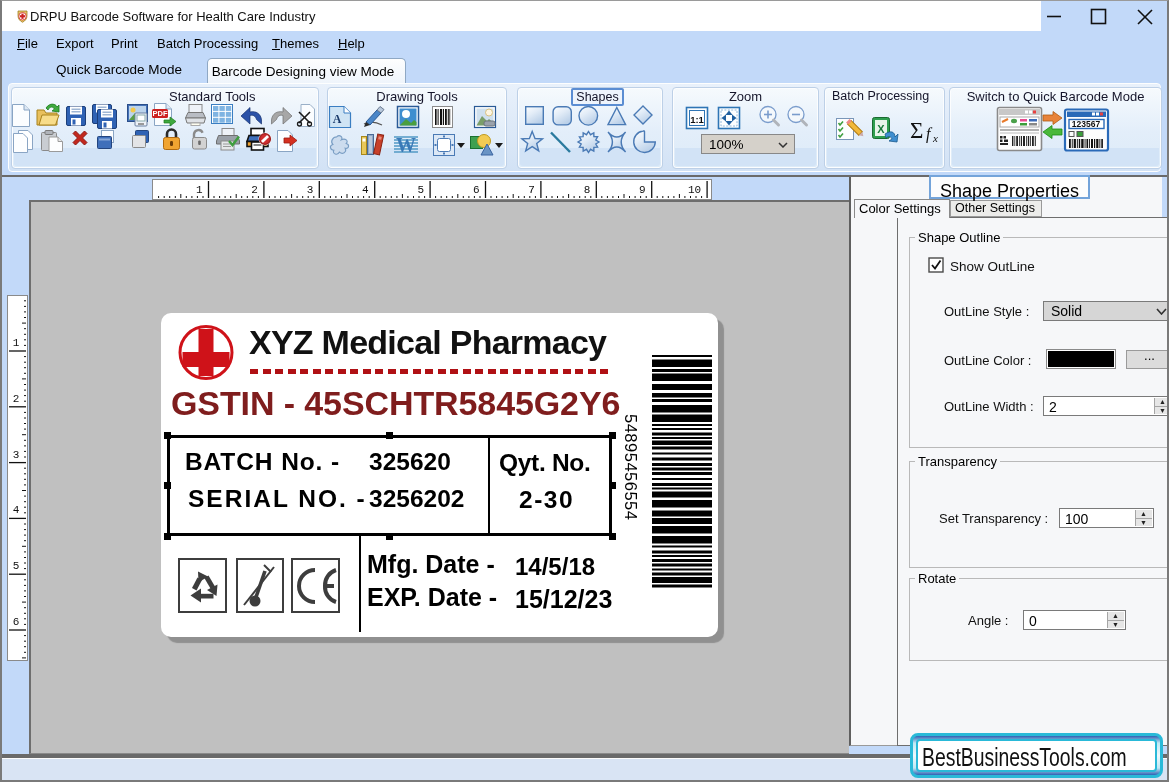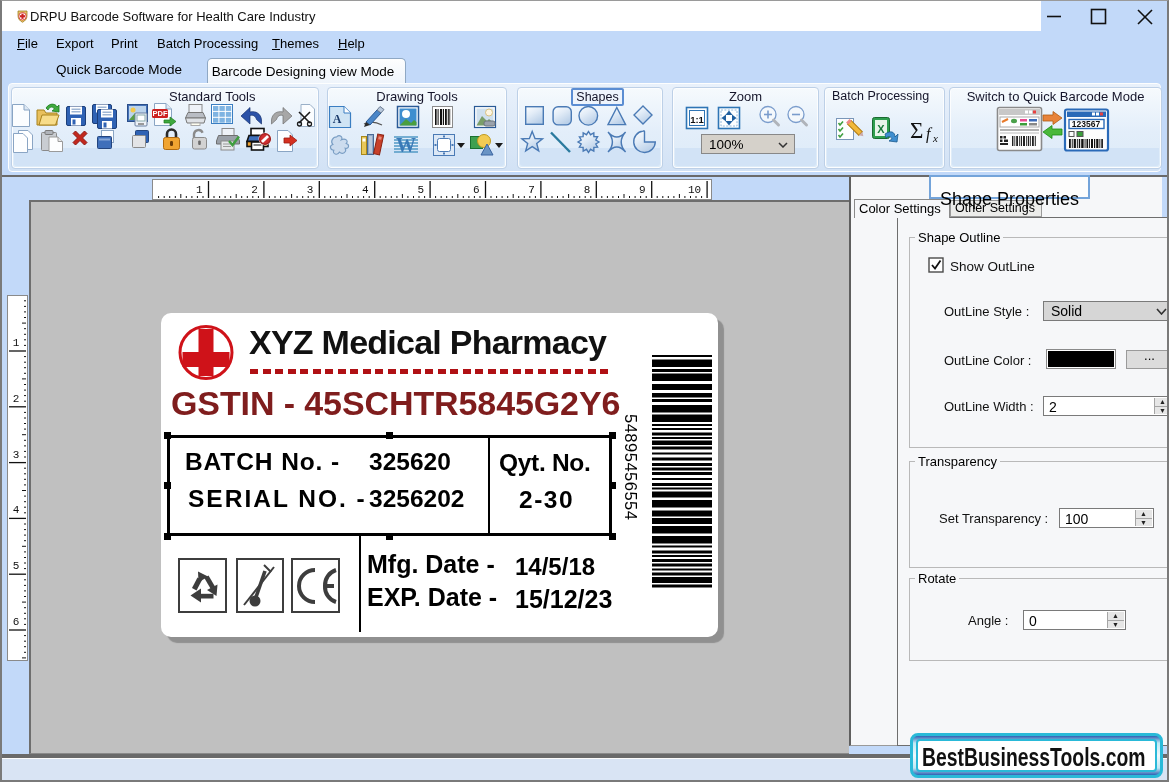--- a/index.html
+++ b/index.html
@@ -22,35 +22,35 @@
   .group .gband { position:absolute; left:2px; right:2px; bottom:2px; height:18px; background:#d2e3f6; border-radius:0 0 3px 3px; }
   
   #sepline { left:0px; top:175px; width:1169px; height:2px; background:#6a6a6a; }
   #workarea { left:2px; top:177px; width:1165px; height:581px; background:#c2d9f9; }
   #hruler { left:150px; top:2px; width:560px; height:21px; background:#ffffff; border:1px solid #8a8a8a; position:absolute; }
   #vruler { left:5px; top:118px; width:21px; height:366px; background:#ffffff; border:1px solid #8a8a8a; position:absolute; }
   #canvas { left:27px; top:23px; width:820px; height:554px; background:#c0c0c0; border:2px solid #6e6e6e; border-right:none; border-bottom:1px solid #8a8a8a; position:absolute; }
   #card { left:130px; top:111px; width:557px; height:324px; background:#fff; border-radius:10px; box-shadow:6px 6px 1px #909090; position:absolute; }
   
   #panel { left:847px; top:0px; width:313px; height:569px; background:#f6f7f9; border-left:2px solid #5f5f5f; border-bottom:1px solid #9a9a9a; position:absolute; z-index:5;}
-  #sptitle { left:78px; top:-2px; width:161px; height:24px; background:#fdfdfd; border:2px solid #74a4da; text-align:center; font-size:18px; padding-top:12px; position:absolute; z-index:6; }
+  #sptitle { left:78px; top:-2px; width:161px; height:24px; background:#fdfdfd; border:2px solid #74a4da; text-align:center; font-size:18px; padding-top:4px; position:absolute; z-index:6; }
   .ptab { position:absolute; font-size:13px; }
   #pcontent { left:7px; top:40px; width:302px; height:529px; border:1px solid #6e6e6e; background:#f6f7f9; position:absolute;margin-left:39px; }
   .pgroup { position:absolute; border:1px solid #b9b9b9; }
   .pglabel { position:absolute; top:-8px; left:5px; background:#f6f7f9; padding:0 3px; font-size:13px; }
   .plabel { position:absolute; font-size:13px; color:#111; }
   .spin { position:absolute; background:#fff; border:1px solid #7a7a7a; font-size:14px; }
   .spin .val { position:absolute; left:5px; top:2px; }
   .spinbtns { position:absolute; right:1px; top:1px; bottom:1px; width:17px; border-left:1px solid #a5a5a5; background:#e6e6e6; }
   .spinbtns:before { content:"▲"; position:absolute; top:0px; left:4px; font-size:7px; color:#222; }
   .spinbtns:after { content:"▼"; position:absolute; bottom:0px; left:4px; font-size:7px; color:#222; }
   .spinbtns .mid { position:absolute; top:50%; left:0; right:0; height:1px; background:#a5a5a5; }
   #statusbar { left:2px; top:759px; width:1165px; height:21px; background:#d9e4f4; }
   #watermark { left:910px; top:733px; width:253px; height:45px; background:linear-gradient(180deg,#2f62b4 0%,#bfe8f4 18%,#eef8fc 50%,#bfe8f4 82%,#2f62b4 100%); border:3px solid #29b9d8; border-radius:8px; z-index:60; }
-  #watermark .inner { position:absolute; left:3px; top:3px; right:3px; bottom:3px; background:#fff; border:2px solid #29b9d8; border-radius:4px; font-size:26px; font-weight:bold; color:#111; padding-top:1px; }
+  #watermark .inner { position:absolute; left:3px; top:3px; right:3px; bottom:3px; background:#fff; border:2px solid #29b9d8; border-radius:4px; font-size:26px; font-weight:normal; color:#111; padding-top:1px; }
 </style>
 </head>
 <body>
   <div id="titlebar" class="abs">
     <svg class="abs" style="left:14px;top:8px" width="15" height="16" viewBox="0 0 20 20">
       <path d="M4 2 L16 2 L16 8 Q16 14 10 17 Q4 14 4 8 Z" fill="#e8c564" stroke="#9a7820" stroke-width="1"></path>
       <circle cx="10" cy="9" r="5" fill="#fff" stroke="#cc2222"></circle>
       <rect x="8.6" y="5.5" width="2.8" height="7" fill="#cc2222"></rect>
       <rect x="6.5" y="7.6" width="7" height="2.8" fill="#cc2222"></rect>
     </svg>

